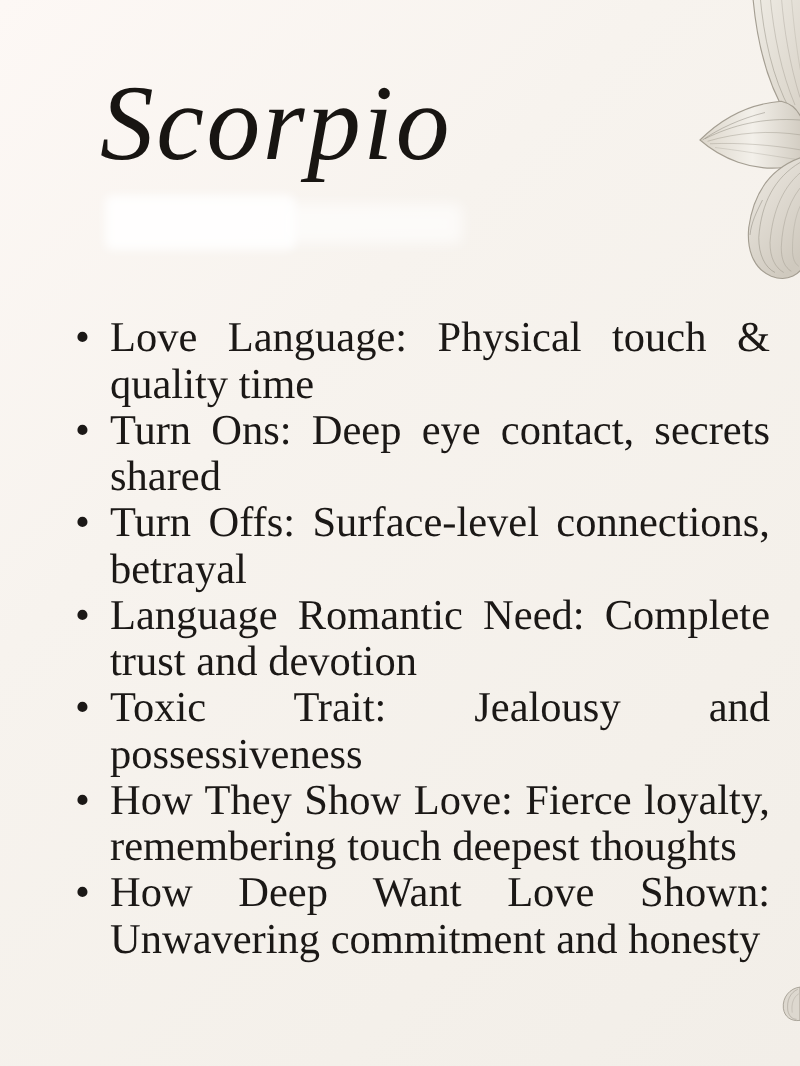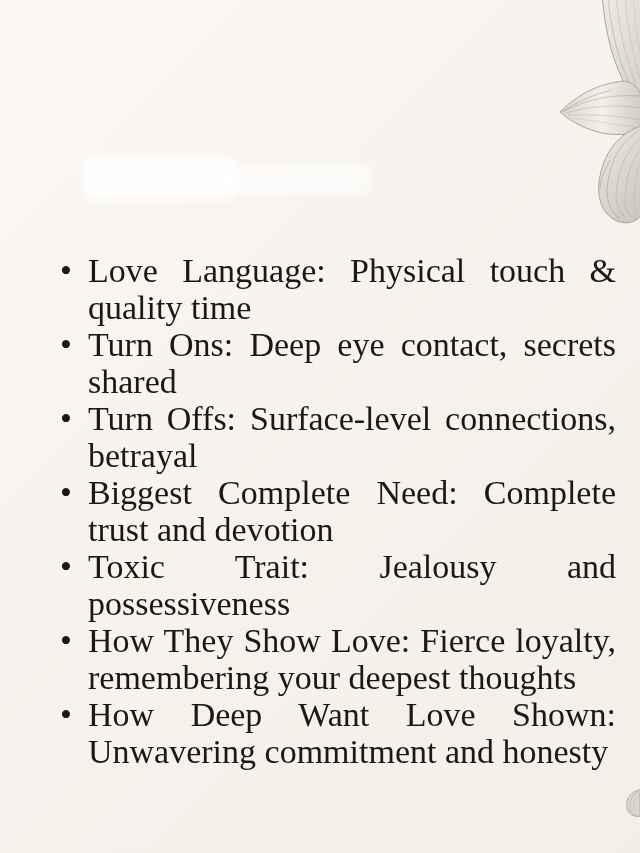--- a/index.html
+++ b/index.html
@@ -94,20 +94,21 @@
     top: 0;
     width: 28px;
     text-align: left;
   }
 </style>
 </head>
 <body>
 
 <div class="poster">
 
+  <h1 class="title">Scorpio</h1>
 
   <div class="erased-patch-1"></div>
   <div class="erased-patch-2"></div>
 
   <svg class="flower" viewBox="0 0 120 250" xmlns="http://www.w3.org/2000/svg" aria-hidden="true">
     <defs>
       <linearGradient id="petalGradA" x1="0" y1="0" x2="1" y2="1">
         <stop offset="0" stop-color="#efece5"></stop>
         <stop offset="1" stop-color="#d7d1c6"></stop>
       </linearGradient>
@@ -157,29 +158,29 @@
     <li>
       <span class="bullet">•</span>
       <span>Turn Ons: Deep eye contact, secrets shared</span>
     </li>
     <li>
       <span class="bullet">•</span>
       <span>Turn Offs: Surface-level connections, betrayal</span>
     </li>
     <li>
       <span class="bullet">•</span>
-      <span>Biggest Complete Need: Complete trust and devotion</span>
+      <span>Language Romantic Need: Complete trust and devotion</span>
     </li>
     <li>
       <span class="bullet">•</span>
       <span>Toxic Trait: Jealousy and possessiveness</span>
     </li>
     <li>
       <span class="bullet">•</span>
-      <span>How They Show Love: Fierce loyalty, remembering your deepest thoughts</span>
+      <span>How They Show Love: Fierce loyalty, remembering touch deepest thoughts</span>
     </li>
     <li>
       <span class="bullet">•</span>
       <span>How Deep Want Love Shown: Unwavering commitment and honesty</span>
     </li>
   </ul>
 
 </div>
 
 </body></html>

